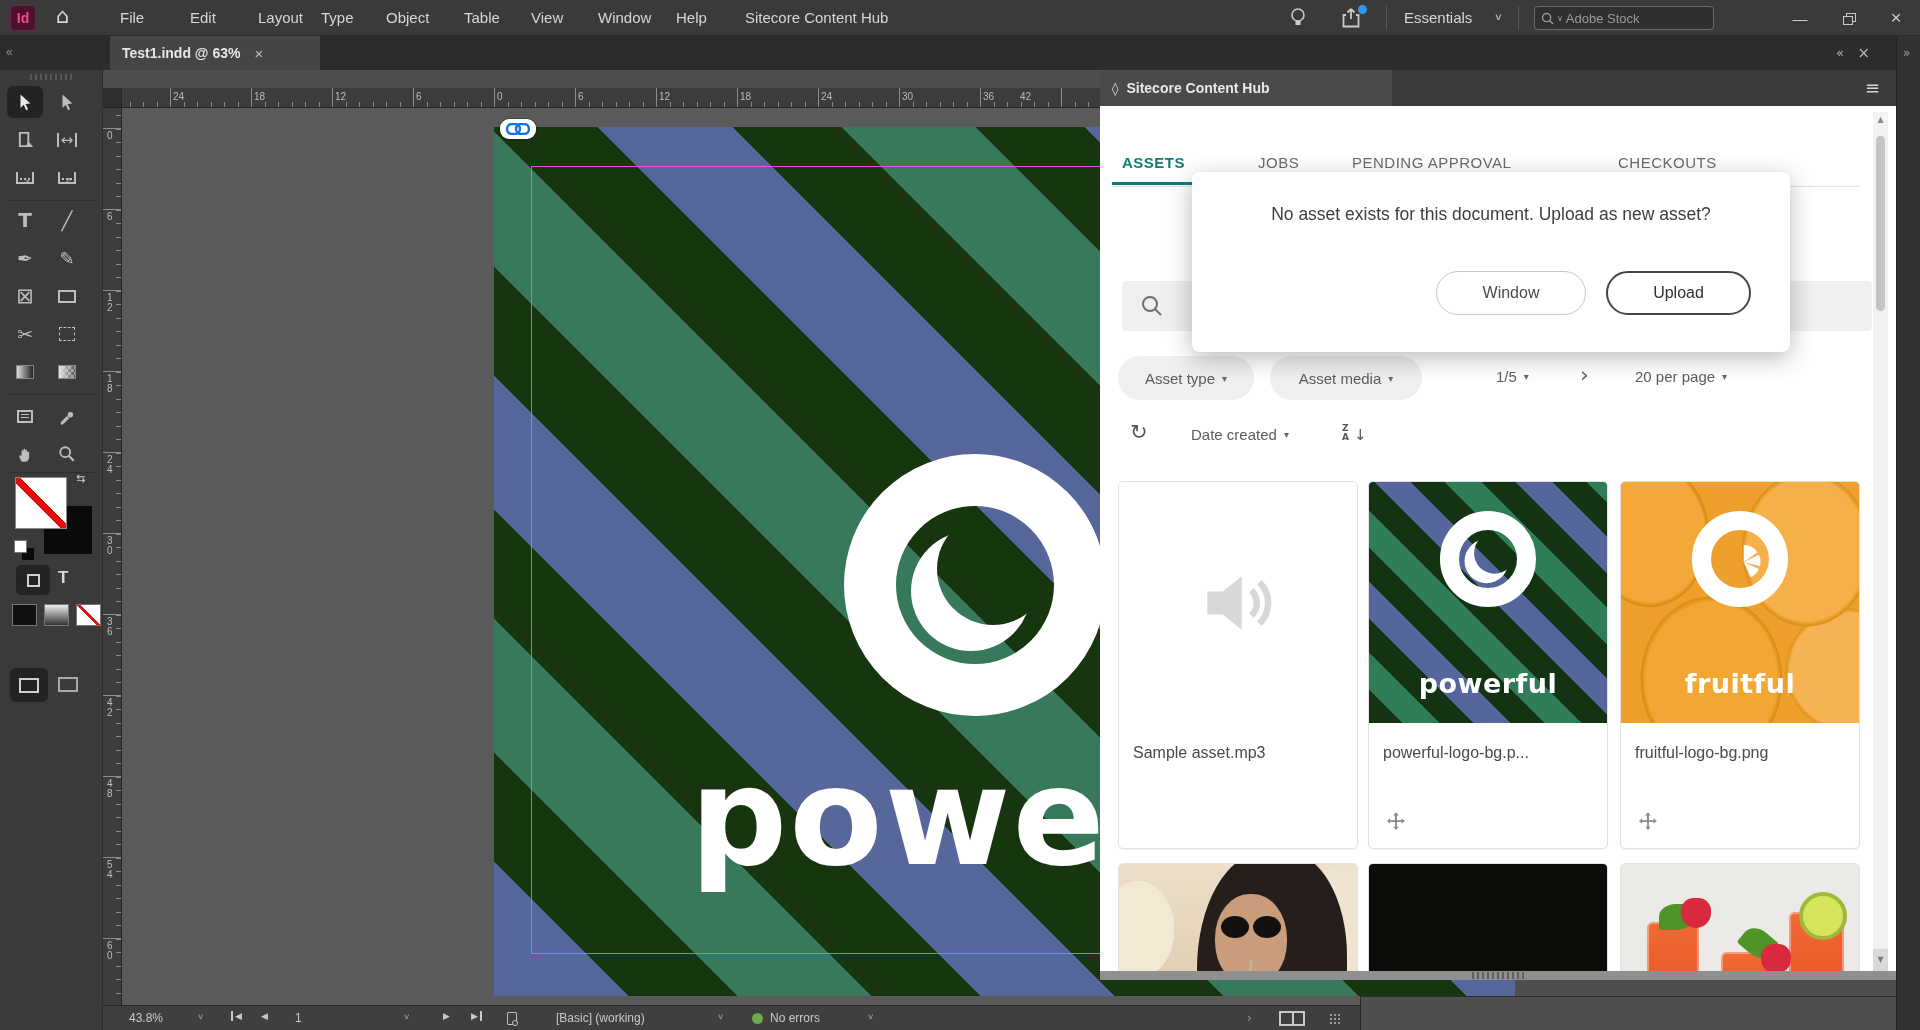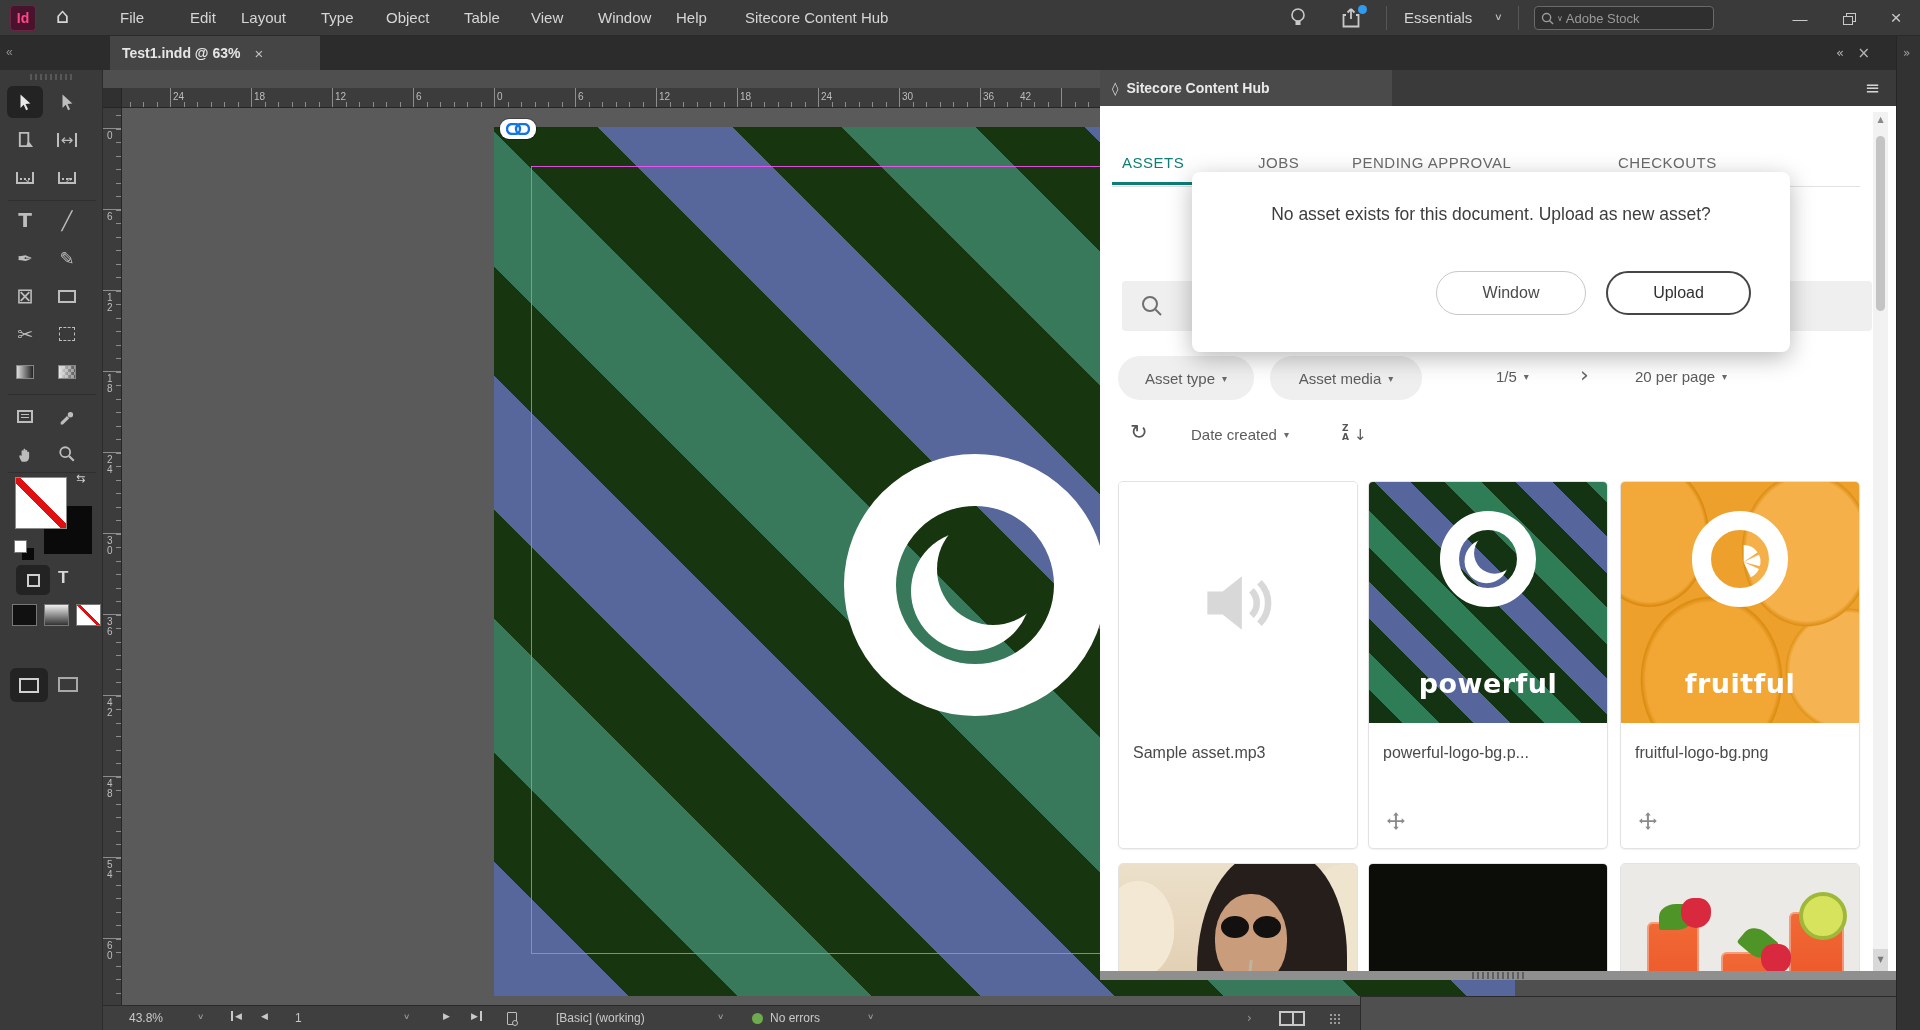--- a/index.html
+++ b/index.html
@@ -97,21 +97,21 @@
   
   .panel { position:absolute; left:1100px; top:36px; width:796px; height:944px; z-index:50; }
   .panel-headstrip { position:absolute; left:0; top:0; width:100%; height:34px; background:#2c2c2c; }
   .ph-ic { position:absolute; color:#b5b5b5; font-size:13px; }
   .panel-tabrow { position:absolute; left:0; top:34px; width:100%; height:36px; background:#3a3a3a; }
   .panel-tab { position:absolute; left:0; top:0; width:292px; height:36px; background:#4a4a4a; display:flex; align-items:center; gap:8px; padding:0 12px; }
   .panel-tab-title { color:#e9e9e9; font-size:14px; font-weight:bold; }
   .panel-menu { position:absolute; right:16px; top:7px; color:#d4d4d4; font-size:18px; }
   .panel-body { position:absolute; left:0; top:70px; width:100%; height:874px; background:#fff; overflow:hidden; }
   .hub-tab { position:absolute; top:48px; font-size:15px; letter-spacing:.5px; color:#6b6b6b; white-space:nowrap; }
-  .hub-tab.active { font-weight:normal; }
+  .hub-tab.active { font-weight:bold; }
   .hub-underline { position:absolute; left:12px; top:76px; width:84px; height:3px; }
   .hub-divider { position:absolute; left:12px; top:80px; width:748px; height:1px; background:#e2e2e2; }
   .searchbox { position:absolute; left:22px; top:175px; width:750px; height:50px; background:#efefef; border-radius:4px; }
   .pill { position:absolute; top:250px; height:44px; border-radius:22px; background:#efefef; display:flex; align-items:center; justify-content:center; gap:7px; color:#5c5c5c; font-size:15px; }
   .p-dd { font-size:10px; color:#6a6a6a; }
   .inline-ctl { position:absolute; color:#5c5c5c; font-size:15px; display:flex; align-items:center; gap:7px; }
   .sortaz { position:absolute; left:242px; top:318px; width:26px; height:26px; color:#565656; }
   .sortaz .za { position:absolute; left:0; top:0; font-size:9px; font-weight:bold; line-height:9px; }
   .sortaz .dn { position:absolute; left:12px; top:2px; font-size:15px; }
   .card { position:absolute; top:375px; width:240px; height:368px; background:#fff; border:1px solid #e2e2e2; border-radius:5px; box-shadow:0 1px 2px rgba(0,0,0,.06); }
@@ -165,21 +165,21 @@
 </head>
 <body>
 
 <div id="stage">
 
   <div class="topbar">
     <div class="id-logo">Id</div>
     <div class="home-ic gl">⌂</div>
     <div class="menu-item" style="left:120px">File</div>
     <div class="menu-item" style="left:190px">Edit</div>
-    <div class="menu-item" style="left:241px">Layout</div>
+    <div class="menu-item" style="left:258px">Layout</div>
     <div class="menu-item" style="left:321px">Type</div>
     <div class="menu-item" style="left:386px">Object</div>
     <div class="menu-item" style="left:464px">Table</div>
     <div class="menu-item" style="left:531px">View</div>
     <div class="menu-item" style="left:598px">Window</div>
     <div class="menu-item" style="left:676px">Help</div>
     <div class="menu-item" style="left:745px">Sitecore Content Hub</div>
 
     <svg class="bulb" style="left:1288px" width="20" height="22" viewBox="0 0 20 22">
       <circle cx="10" cy="8" r="6" fill="none" stroke="#c9c9c9" stroke-width="1.6"></circle>
@@ -570,20 +570,21 @@
       <svg class="logo-svg" style="left:331px;top:308px" width="300" height="300" viewBox="0 0 300 300">
         <defs>
             <mask id="cres1">
               <rect width="300" height="300" fill="#fff"></rect>
               <circle cx="168" cy="134" r="56" fill="#000"></circle>
             </mask>
           </defs>
         <circle cx="150" cy="150" r="105" fill="none" stroke="#fff" stroke-width="52"></circle>
         <circle cx="146" cy="156" r="60" fill="#fff" mask="url(#cres1)"></circle>
       </svg>
+      <div class="powe-text">powe</div>
     </div>
     <div class="link-badge">
       <svg width="24" height="12" viewBox="0 0 24 12">
         <rect x="1" y="1" width="13" height="10" rx="5" fill="none" stroke="#1473E6" stroke-width="2.4"></rect>
         <rect x="10" y="1" width="13" height="10" rx="5" fill="none" stroke="#1473E6" stroke-width="2.4"></rect>
       </svg>
     </div>
   </div>
 
   <div class="statusbar">

